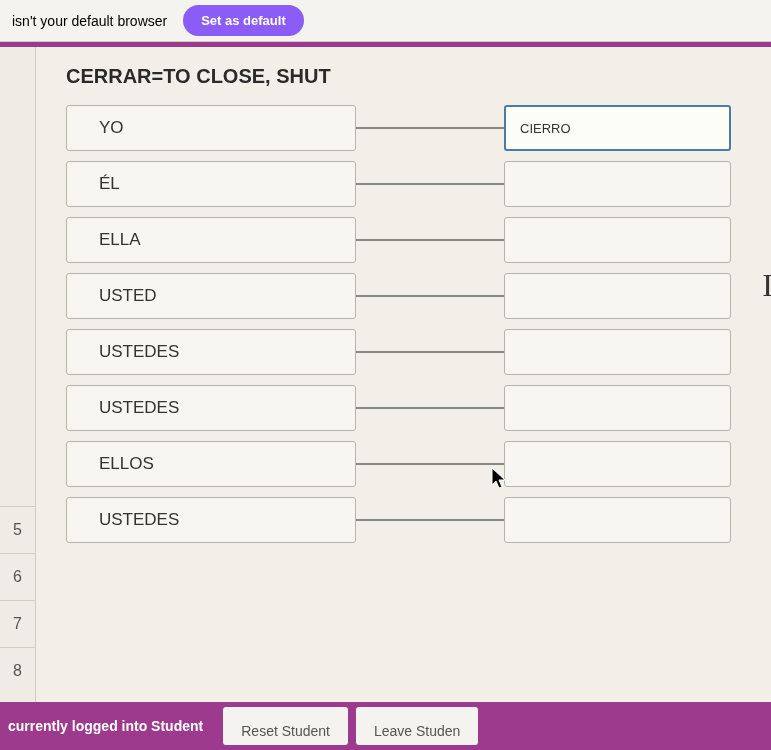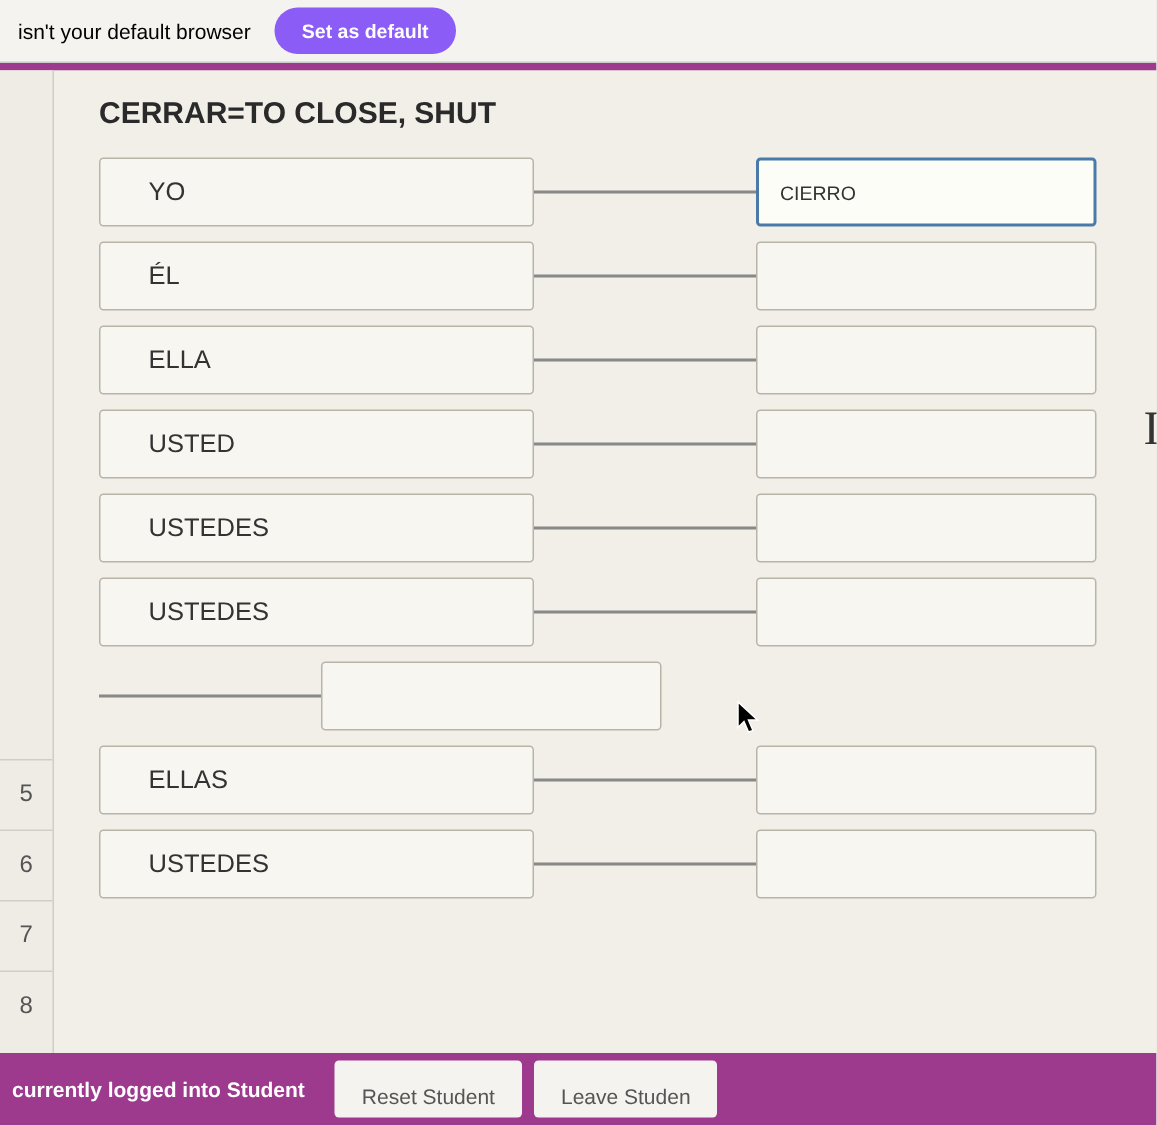--- a/index.html
+++ b/index.html
@@ -210,25 +210,21 @@
           <div class="pronoun-box">USTEDES</div>
           <div class="connector"></div>
           <div class="answer-box"></div>
         </div>
         <div class="row">
           <div class="pronoun-box">USTEDES</div>
           <div class="connector"></div>
           <div class="answer-box"></div>
         </div>
         <div class="row">
-          <div class="connector"></div>
-          <div class="answer-box"></div>
-        </div>
-        <div class="row">
-          <div class="pronoun-box">ELLAS</div>
+          <div class="pronoun-box">ELLOS</div>
           <div class="connector"></div>
           <div class="answer-box"></div>
         </div>
         <div class="row">
           <div class="pronoun-box">USTEDES</div>
           <div class="connector"></div>
           <div class="answer-box"></div>
         </div>
       </div>
 

